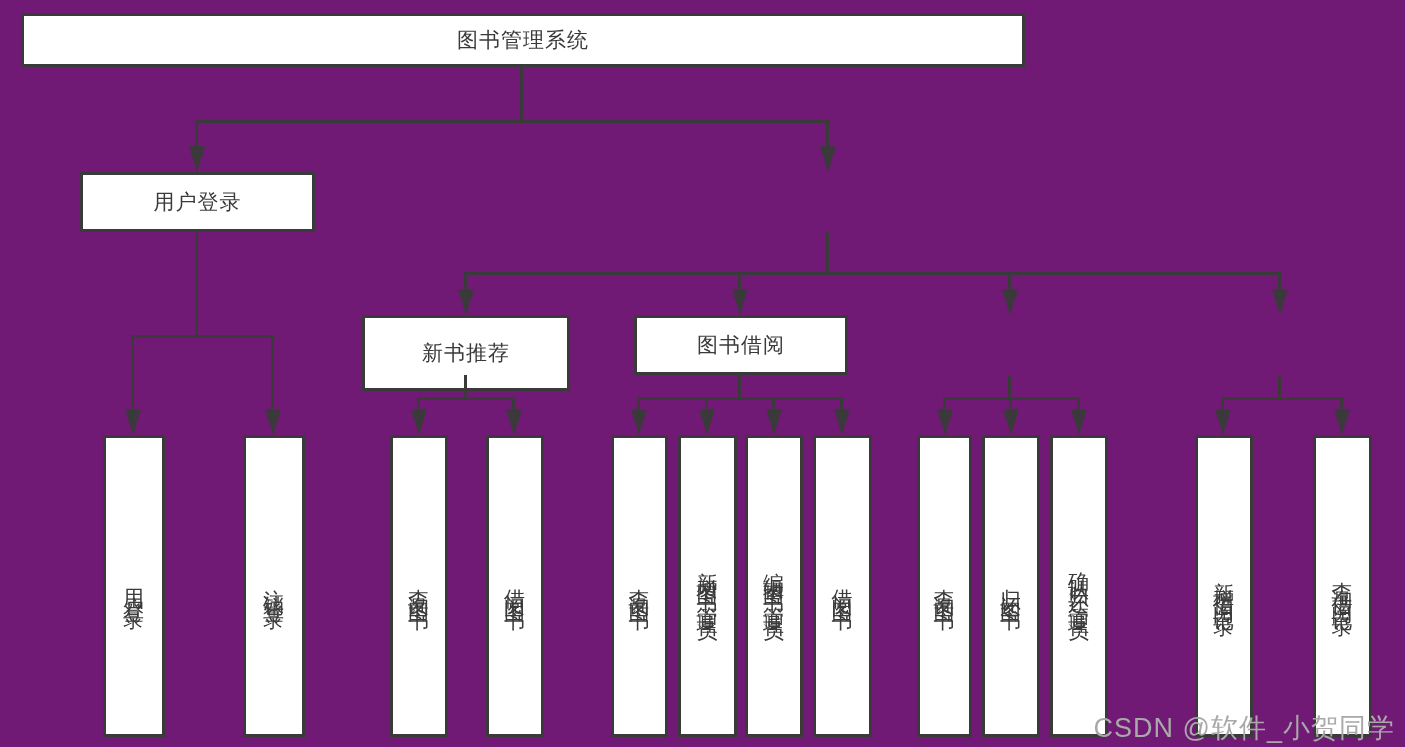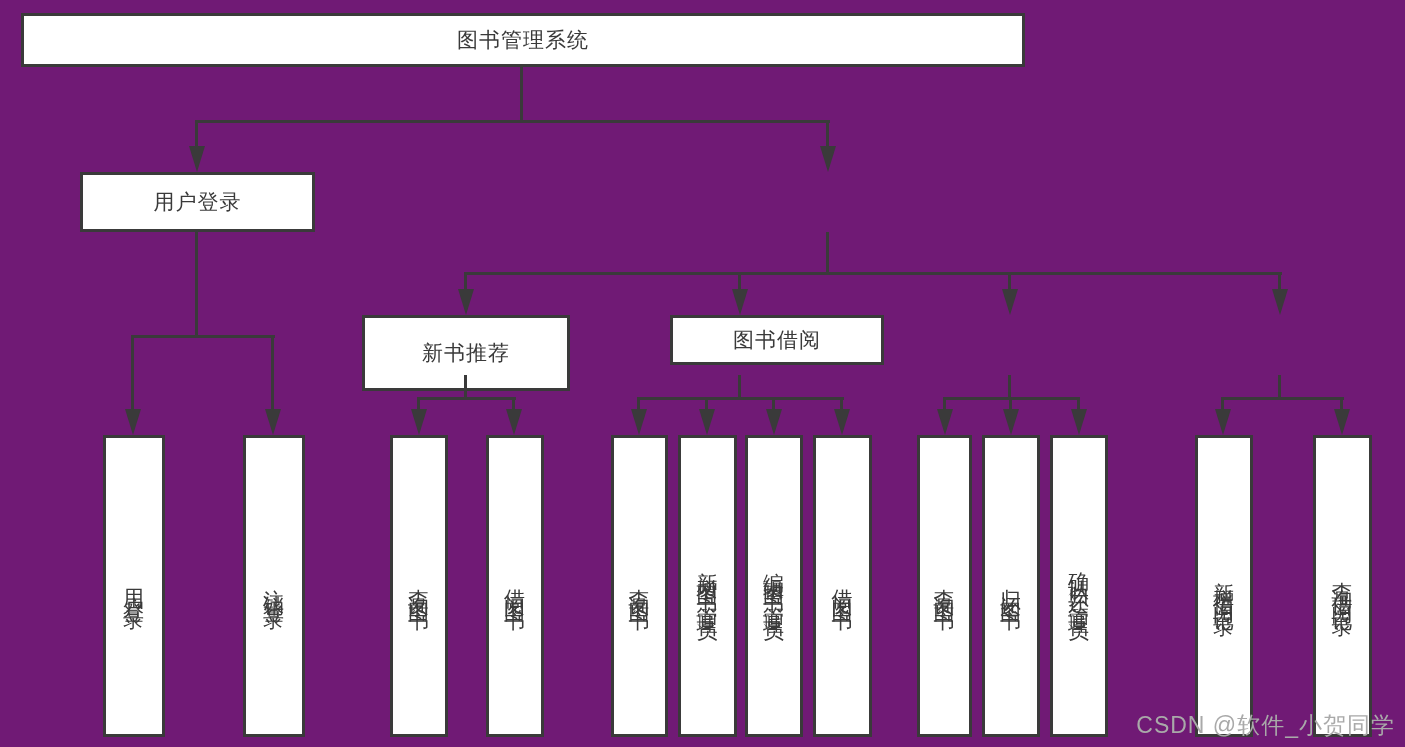--- a/index.html
+++ b/index.html
@@ -21,21 +21,21 @@
   }
   .hline { position:absolute; height:3px; background:#3a3a3a; }
   .vline { position:absolute; width:3px;  background:#3a3a3a; }
   .ahead {
     position:absolute; width:0; height:0;
     border-left:8px solid transparent; border-right:8px solid transparent;
     border-top:26px solid #3a3a3a;
   }
   .watermark {
     position:absolute; right:10px; top:710px; z-index:5;
-    color:#a9a9a9; font-size:23px; letter-spacing:1px; white-space:nowrap;
+    color:#a9a9a9; font-size:27px; letter-spacing:1px; white-space:nowrap;
   }
 </style>
 </head>
 <body>
 
 <div class="canvas">
 
   <div class="box" style="left:21px;top:13px;width:1004px;height:54px">
     <span class="lbl">图书管理系统</span>
   </div>
@@ -65,21 +65,21 @@
   <div class="vline" style="left:738px;top:272px;height:22px"></div>
   <div class="ahead" style="left:732px;top:289px"></div>
   <div class="vline" style="left:1008px;top:272px;height:22px"></div>
   <div class="ahead" style="left:1002px;top:289px"></div>
   <div class="vline" style="left:1278px;top:272px;height:22px"></div>
   <div class="ahead" style="left:1272px;top:289px"></div>
 
   <div class="box" style="left:362px;top:315px;width:208px;height:76px">
     <span class="lbl">新书推荐</span>
   </div>
-  <div class="box" style="left:670px;top:315px;width:214px;height:50px">
+  <div class="box" style="left:634px;top:315px;width:214px;height:60px">
     <span class="lbl">图书借阅</span>
   </div>
 
   <div class="vline" style="left:464px;top:375px;height:24px"></div>
   <div class="hline" style="left:417px;top:397px;width:99px"></div>
   <div class="vline" style="left:417px;top:397px;height:16px"></div>
   <div class="ahead" style="left:411px;top:409px"></div>
   <div class="vline" style="left:512px;top:397px;height:16px"></div>
   <div class="ahead" style="left:506px;top:409px"></div>
 

